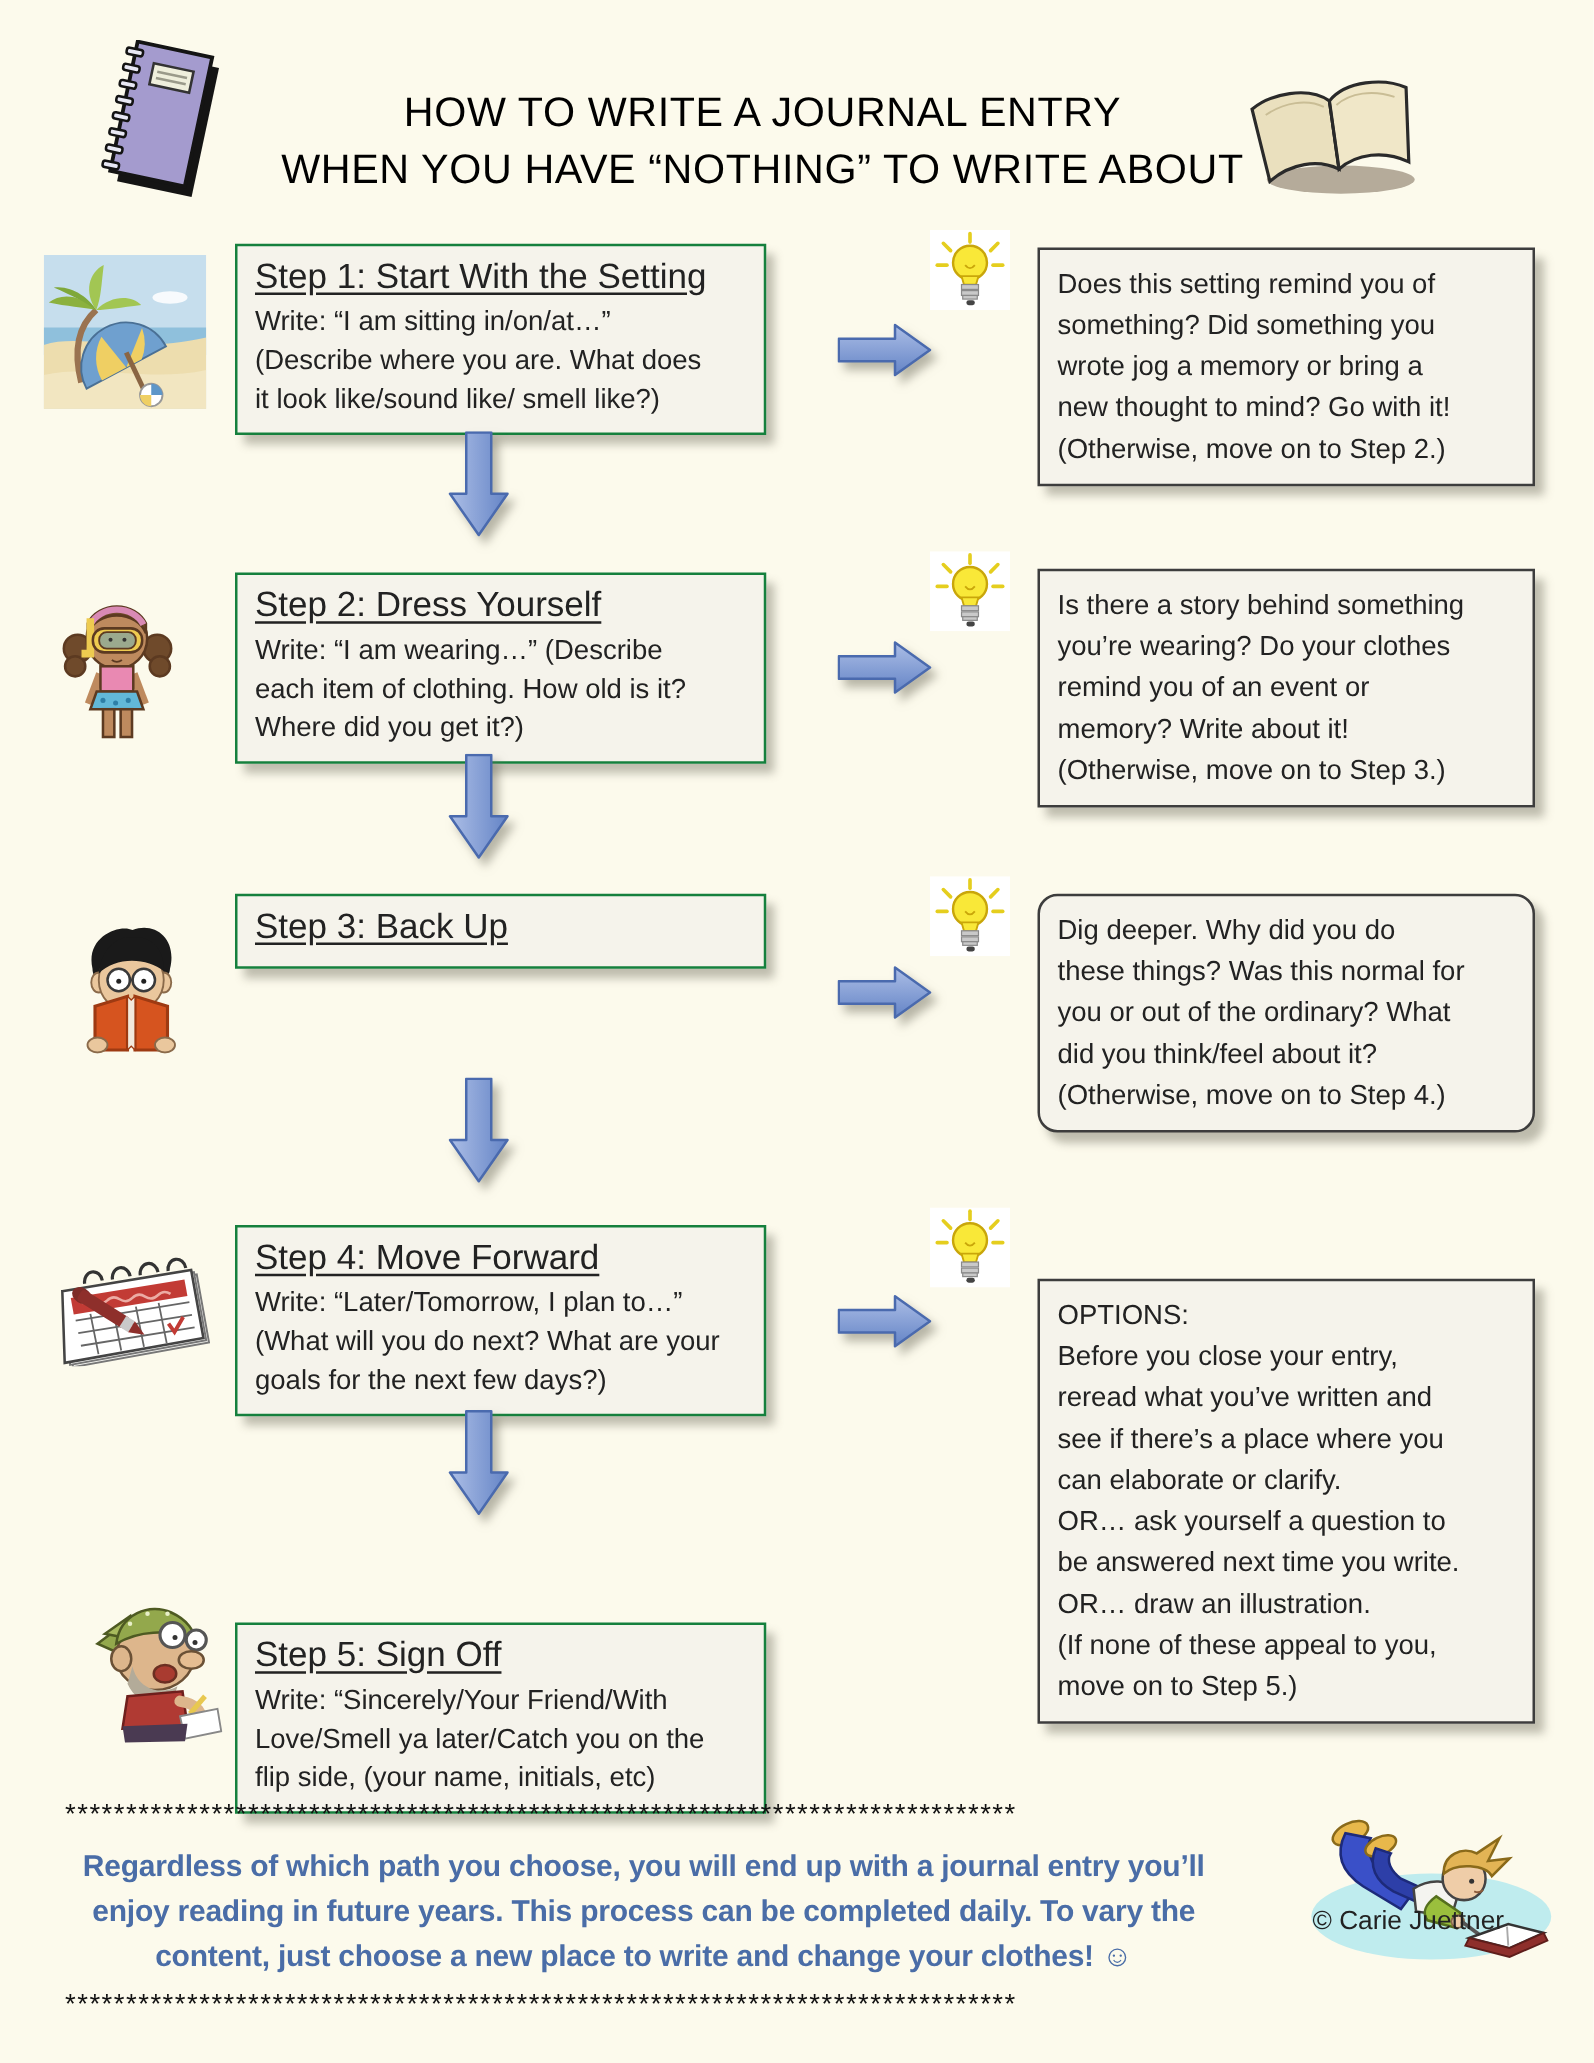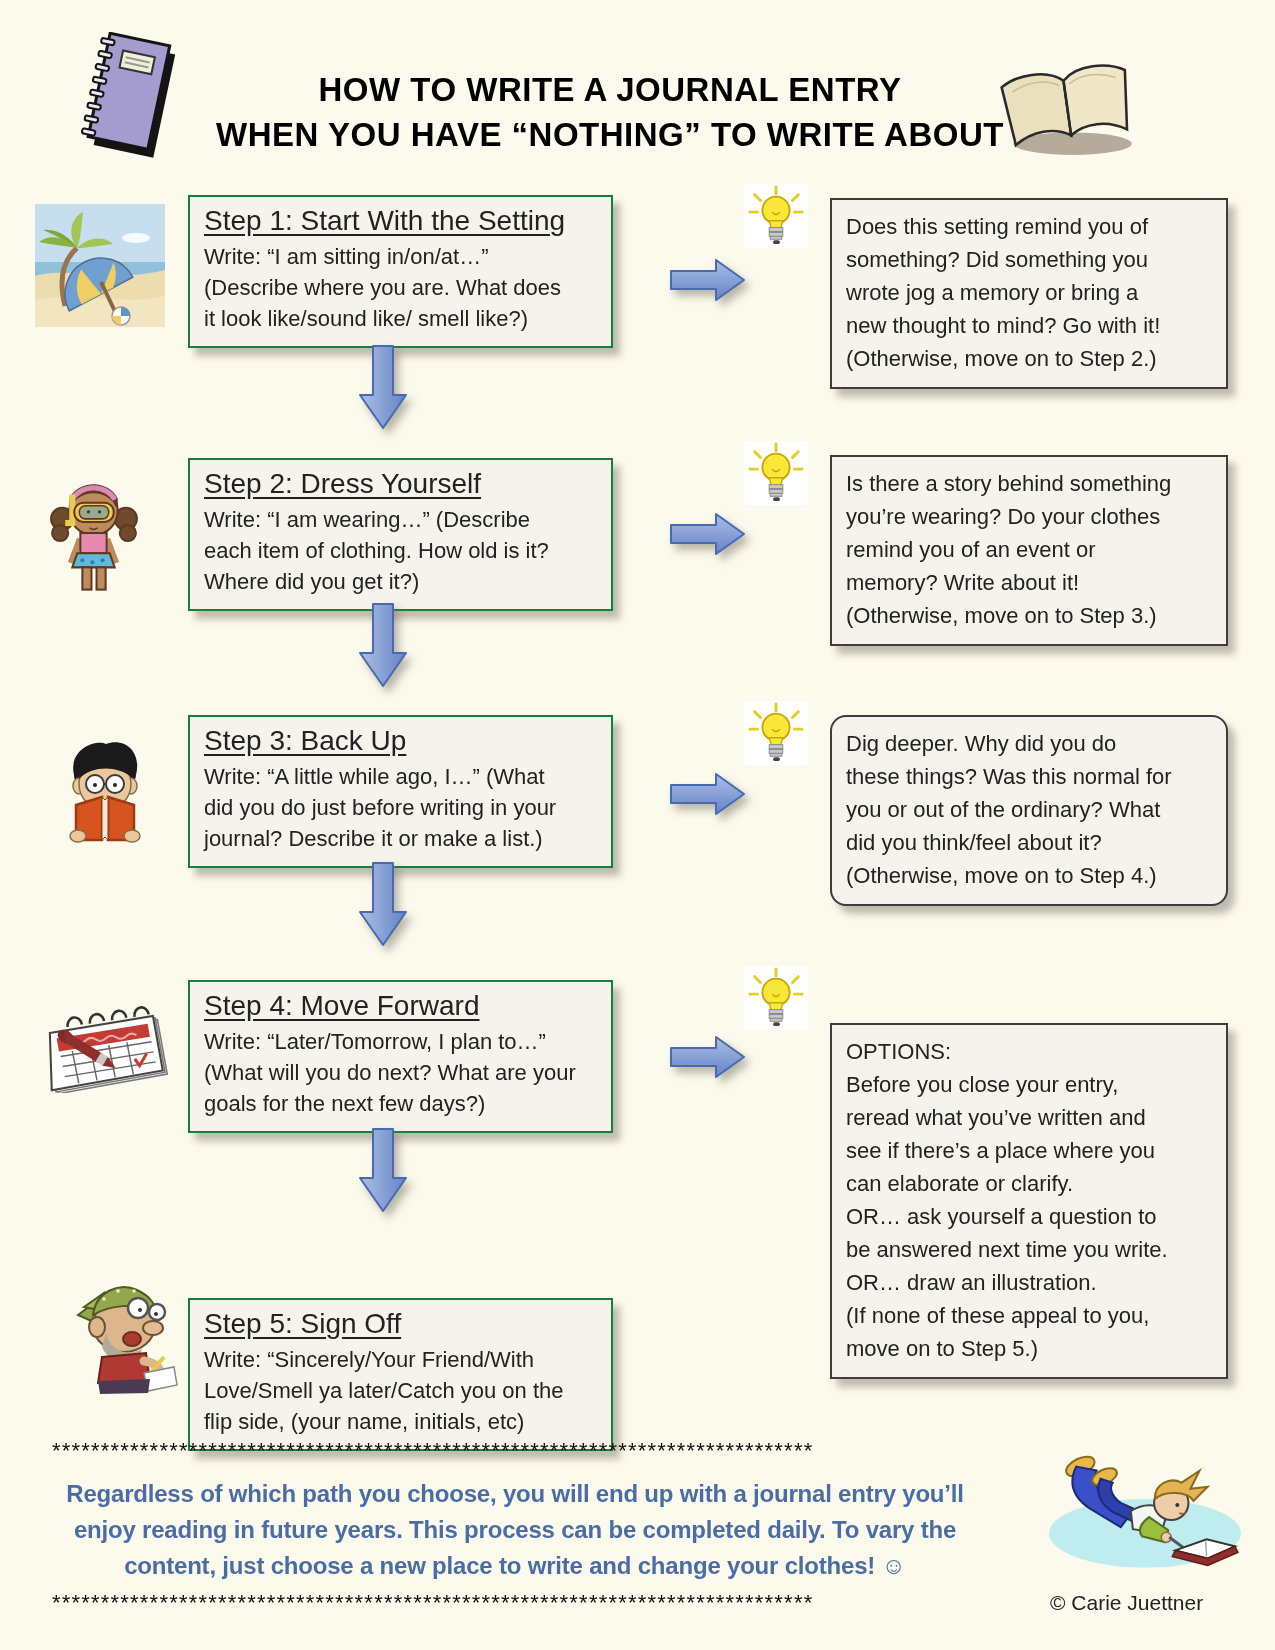--- a/index.html
+++ b/index.html
@@ -5,21 +5,21 @@
   html,body{margin:0;padding:0;}
   .page{
     position:relative; width:1275px; height:1650px;
     background:#FCFAEC;
     font-family:"Liberation Sans", sans-serif;
     color:#1e1e1e; overflow:hidden;
   }
   .abs{position:absolute;}
   
   .title-wrap{left:205px; top:68px; width:810px; text-align:center;}
-  .title-line{font-size:33px; font-weight:bold; color:#000; letter-spacing:.5px; line-height:1.35;}
+  .title-line{font-size:33px; font-weight:normal; color:#000; letter-spacing:.5px; line-height:1.35;}
   
   .stepbox{
     left:188px; width:425px; box-sizing:border-box;
     background:#F5F3EB; border:2px solid #15803d;
     box-shadow:7px 8px 7px rgba(115,113,98,.45);
     padding:8px 14px 12px 14px;
   }
   .stepbox .step-title{
     font-size:28px; text-decoration:underline; text-underline-offset:4px;
     margin:0 0 4px 0; font-weight:normal; color:#222;
@@ -271,23 +271,20 @@
       <path d="M28,66 L54,58 L54,101 L28,101 Z" fill="#D6541F" stroke="#9E3A12" stroke-width="2.5"></path>
       <path d="M86,66 L60,58 L60,101 L86,101 Z" fill="#D6541F" stroke="#9E3A12" stroke-width="2.5"></path>
       <path d="M54,58 L57,61 L60,58 L60,101 L57,98 L54,101 Z" fill="#F2E9DD" stroke="#9E3A12" stroke-width="1"></path>
       <ellipse cx="30" cy="97" rx="8" ry="6" fill="#EAC79D" stroke="#8a6a4a" stroke-width="1.5"></ellipse>
       <ellipse cx="84" cy="97" rx="8" ry="6" fill="#EAC79D" stroke="#8a6a4a" stroke-width="1.5"></ellipse>
     </svg>
   </div>
 
   <div class="abs stepbox" style="top:715px;">
     <h2 class="step-title">Step 3: Back Up</h2>
-    <div class="body-text">Write: “A little while ago, I…” (What
-did you do just before writing in your
-journal? Describe it or make a list.)</div>
   </div>
 
   <div class="abs shadowed" style="left:670px;top:772px;">
     <svg width="76" height="44" viewBox="0 0 76 44">
       <polygon points="1,13 46,13 46,2 74,22 46,42 46,31 1,31" fill="url(#gradR)" stroke="#4A6AAE" stroke-width="2" stroke-linejoin="round"></polygon>
     </svg>
   </div>
 
   <div class="abs" style="left:744px;top:701px;">
     <svg width="64" height="64" viewBox="0 0 66 66">
@@ -467,15 +464,15 @@
       <circle cx="119" cy="86" r="5" fill="#EFCDA8" stroke="#8a6a4a" stroke-width="1.5"></circle>
       <line x1="122" y1="86" x2="137" y2="97" stroke="#555" stroke-width="3"></line>
       <path d="M128,99 L159,88 L187,95 L160,107 Z" fill="#fff" stroke="#333" stroke-width="2"></path>
       <path d="M128,99 L160,107 L187,95 L190,101 L160,114 L125,105 Z" fill="#8E2F2B" stroke="#5e1d1a" stroke-width="1.5"></path>
       <line x1="158" y1="90" x2="159" y2="105" stroke="#aaa" stroke-width="1.5"></line>
     </svg>
   </div>
 
   <div class="abs stars" style="left:52px;top:1590px;">******************************************************************************</div>
 
-  <div class="abs credit" style="left:1050px;top:1591px;width:200px;">© Carie Juettner</div>
+  <div class="abs credit" style="left:1050px;top:1525px;width:200px;">© Carie Juettner</div>
 
 </div>
 
 </body></html>

